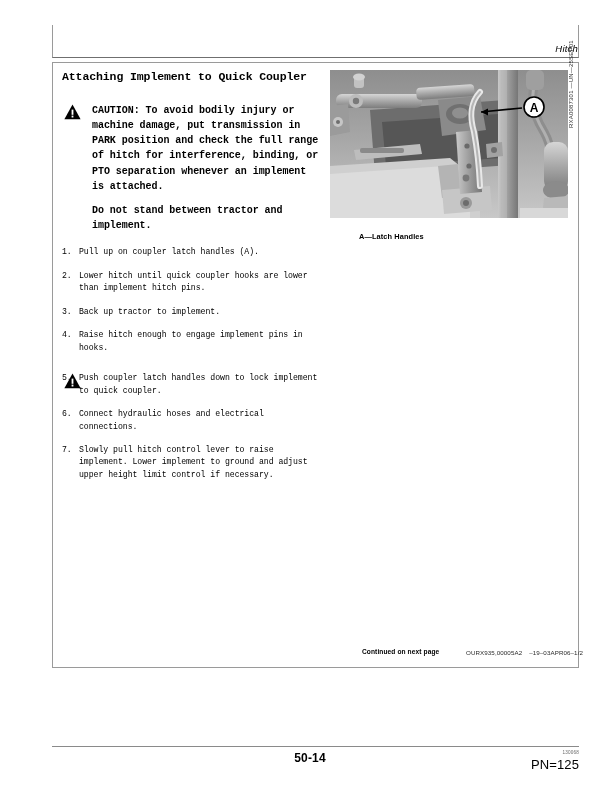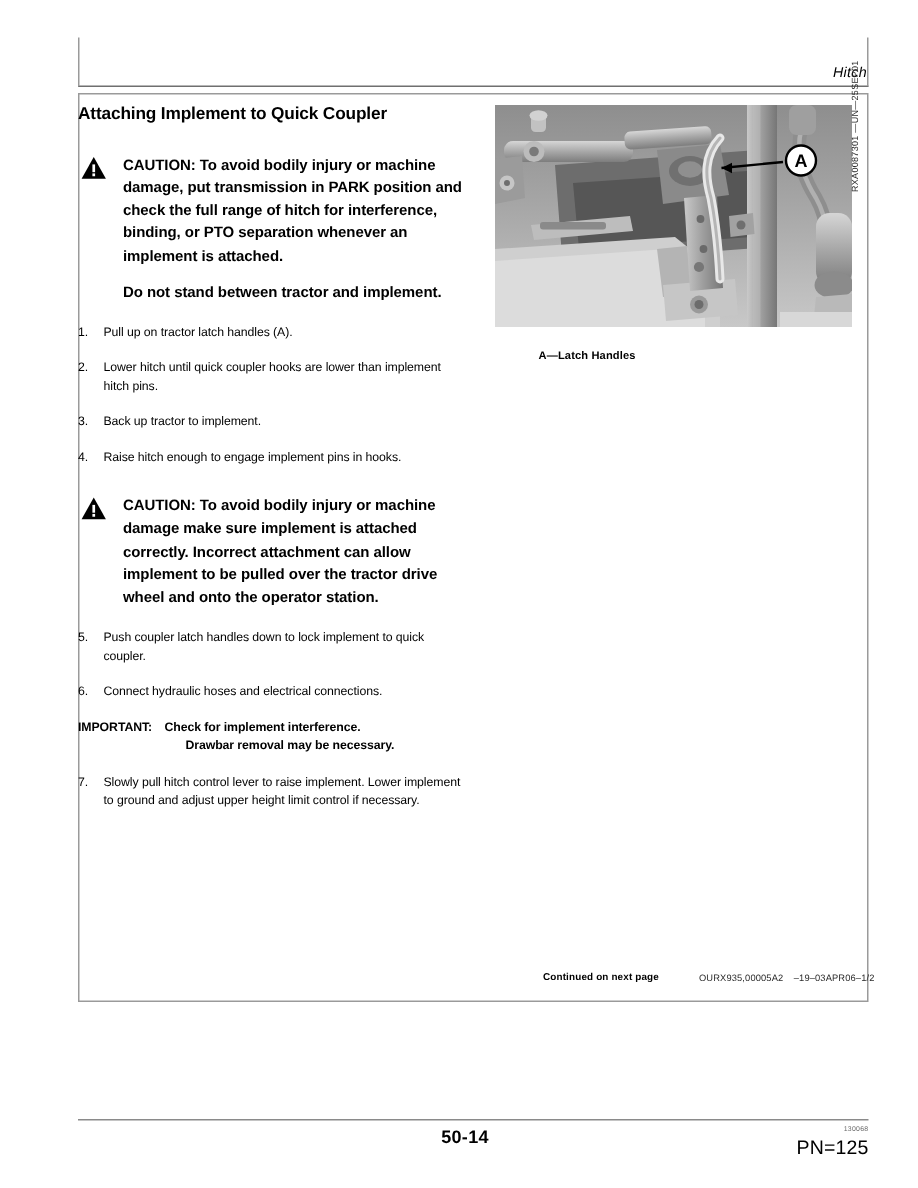--- a/index.html
+++ b/index.html
@@ -47,23 +47,24 @@
     top: 62px;
     width: 527px;
     height: 606px;
     border: 1px solid #9a9a9a;
     box-sizing: border-box;
   }
 
   
   .text-col {
     position: absolute;
-    left: 52px;
+    left: 62px;
     top: 70px;
     width: 258px;
+    font-family: Liberation Mono, monospace;
   }
 
   .section-title {
     font-size: 11.5px;
     font-weight: bold;
     letter-spacing: -0.1px;
     margin: 0 0 14px 0;
     line-height: 1.2;
   }
 
@@ -253,21 +254,21 @@
     </span>
     <div class="caution-text">
       <span>CAUTION: To avoid bodily injury or machine damage, put transmission in PARK position and check the full range of hitch for interference, binding, or PTO separation whenever an implement is attached.</span>
       <span class="gap"></span>
       <span>Do not stand between tractor and implement.</span>
     </div>
   </div>
 
   <div class="step">
     <span class="step-num">1.</span>
-    <span>Pull up on tractor latch handles (A).</span>
+    <span>Pull up on coupler latch handles (A).</span>
   </div>
   <div class="step">
     <span class="step-num">2.</span>
     <span>Lower hitch until quick coupler hooks are lower than implement hitch pins.</span>
   </div>
   <div class="step">
     <span class="step-num">3.</span>
     <span>Back up tractor to implement.</span>
   </div>
   <div class="step">
@@ -276,41 +277,31 @@
   </div>
 
   <div class="caution" style="margin-top:18px;">
     <span class="warn-icon">
       <svg width="17" height="16" viewBox="0 0 17 16" aria-hidden="true">
         <polygon points="8.5,0.6 16.6,15.2 0.4,15.2" fill="#000000"></polygon>
         <rect x="7.6" y="5.6" width="1.8" height="5.2" fill="#ffffff"></rect>
         <rect x="7.6" y="11.6" width="1.8" height="1.9" fill="#ffffff"></rect>
       </svg>
     </span>
-    <div class="caution-text">
-      <span>CAUTION: To avoid bodily injury or machine damage make sure implement is attached correctly. Incorrect attachment can allow implement to be pulled over the tractor drive wheel and onto the operator station.</span>
-    </div>
   </div>
 
   <div class="step" style="margin-top:10px;">
     <span class="step-num">5.</span>
     <span>Push coupler latch handles down to lock implement to quick coupler.</span>
   </div>
   <div class="step">
     <span class="step-num">6.</span>
     <span>Connect hydraulic hoses and electrical connections.</span>
   </div>
 
-  <div class="important">
-    <span class="important-label">IMPORTANT:</span>
-    <span class="important-body">
-      <span>Check for implement interference.</span>
-      <span>Drawbar removal may be necessary.</span>
-    </span>
-  </div>
 
   <div class="step">
     <span class="step-num">7.</span>
     <span>Slowly pull hitch control lever to raise implement. Lower implement to ground and adjust upper height limit control if necessary.</span>
   </div>
 
 </div>
 
 <div class="figure">
   <div class="photo">

